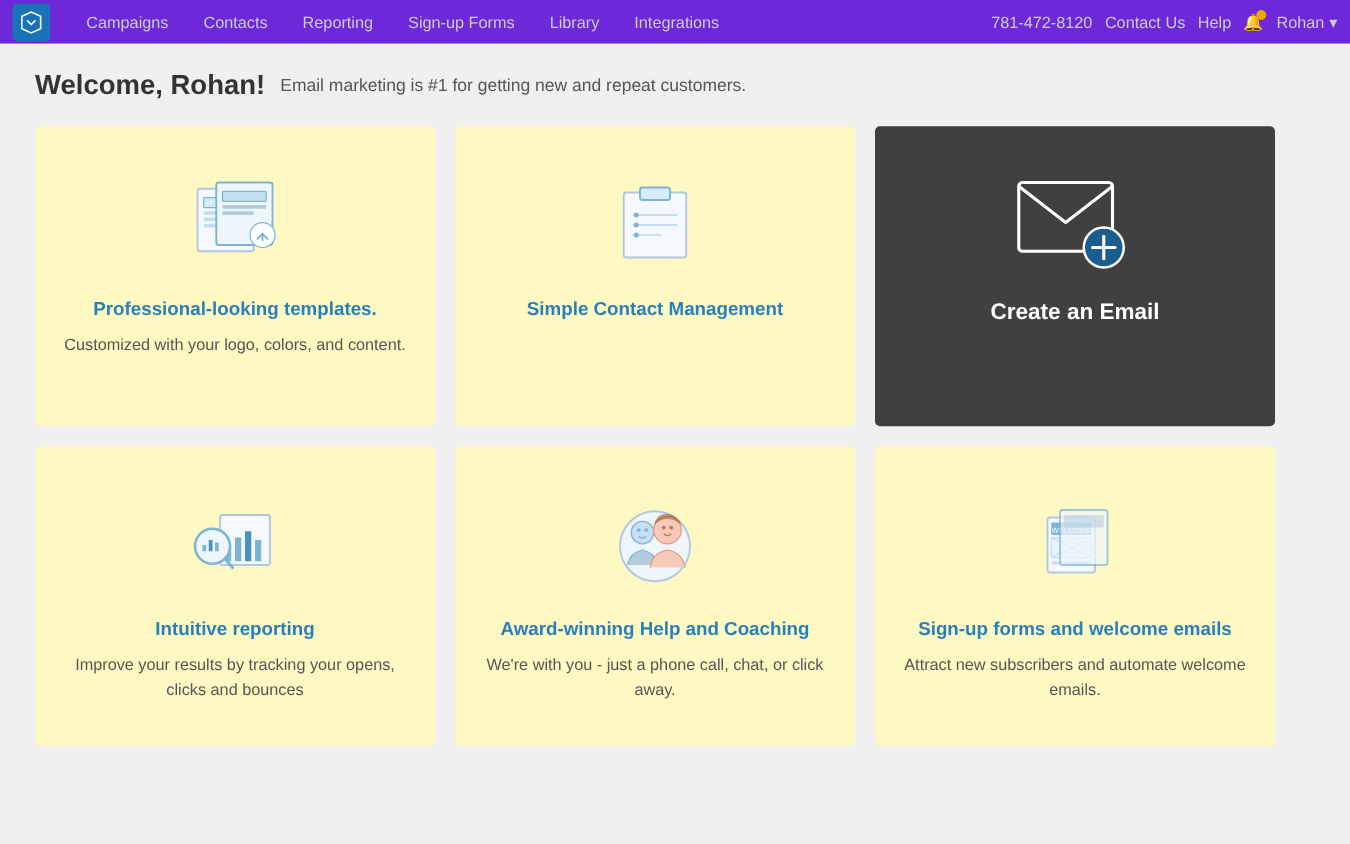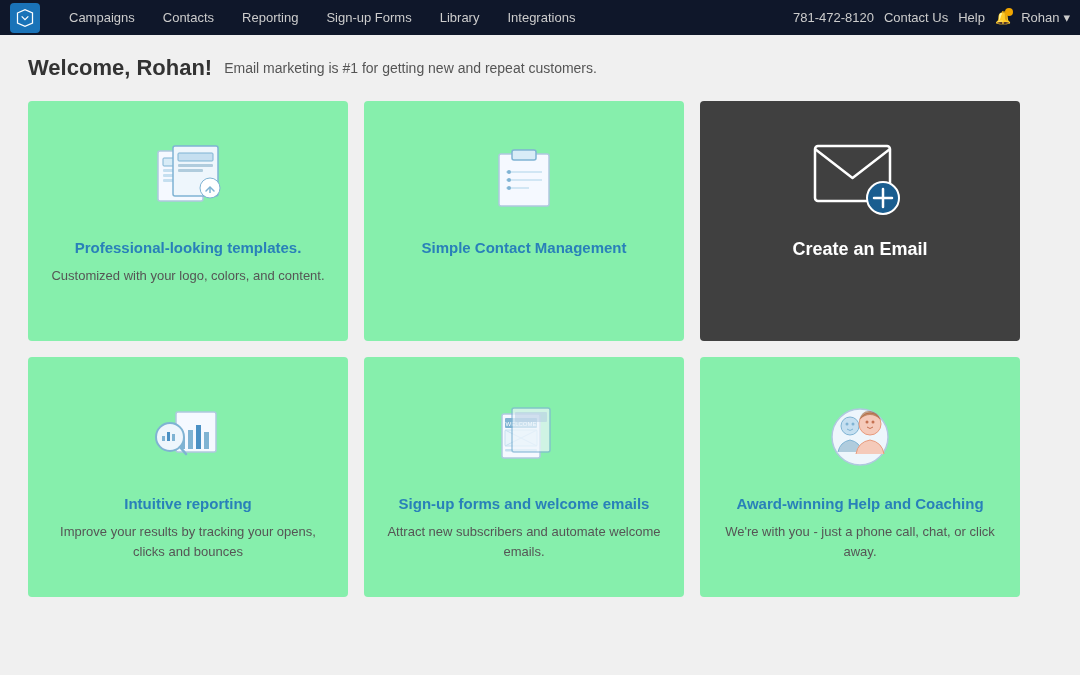--- a/index.html
+++ b/index.html
@@ -1,20 +1,20 @@
 <!DOCTYPE html>
 <html><head>
   <meta charset="utf-8">
   <style>
     * { box-sizing: border-box; margin: 0; padding: 0; }
     body { font-family: Arial, sans-serif; background: #f0f0f0; min-height: 675px; }
 
     
     nav {
-      background: #0f172a;
+      background: #6d28d9;
       display: flex;
       align-items: center;
       height: 35px;
       padding: 0 10px;
     }
     .nav-logo {
       width: 30px; height: 30px;
       background: #1a73b8;
       border-radius: 4px;
       display: flex; align-items: center; justify-content: center;
@@ -72,21 +72,21 @@
 
     
     .cards-grid {
       display: grid;
       grid-template-columns: 1fr 1fr 1fr;
       grid-template-rows: auto auto;
       gap: 16px;
     }
 
     .card {
-      background: #86efac;
+      background: #fef9c3;
       border-radius: 4px;
       padding: 30px 20px 30px 20px;
       display: flex;
       flex-direction: column;
       align-items: center;
       text-align: center;
       min-height: 240px;
       cursor: pointer;
     }
 
@@ -237,60 +237,60 @@
         </svg>
       </div>
       <div class="card-title">Intuitive reporting</div>
       <div class="card-desc">Improve your results by tracking your opens, clicks and bounces</div>
     </div>
 
     <div class="card">
       <div class="card-icon">
         <svg class="icon-svg" viewBox="0 0 80 80" fill="none" xmlns="http://www.w3.org/2000/svg">
 
+          <circle cx="40" cy="45" r="28" stroke="#b0c8e0" stroke-width="1.5" fill="#eef6fc"></circle>
+
+          <circle cx="30" cy="34" r="9" fill="#c5dff0" stroke="#7fb3d3" stroke-width="1"></circle>
+          <path d="M18 60 Q20 50 30 48 Q40 50 42 60" fill="#b0ccdd" stroke="#7fb3d3" stroke-width="1"></path>
+
+          <circle cx="27" cy="32" r="1.5" fill="#7fb3d3"></circle>
+          <circle cx="33" cy="32" r="1.5" fill="#7fb3d3"></circle>
+          <path d="M27 37 Q30 40 33 37" stroke="#7fb3d3" stroke-width="1" fill="none"></path>
+
+          <circle cx="50" cy="32" r="11" fill="#f5caba" stroke="#e89a7c" stroke-width="1"></circle>
+          <path d="M36 62 Q38 50 50 48 Q62 50 64 62" fill="#f5caba" stroke="#e89a7c" stroke-width="1"></path>
+
+          <circle cx="47" cy="30" r="1.5" fill="#c47050"></circle>
+          <circle cx="53" cy="30" r="1.5" fill="#c47050"></circle>
+          <path d="M47 35 Q50 38 53 35" stroke="#c47050" stroke-width="1" fill="none"></path>
+
+          <path d="M39 28 Q50 18 61 28 Q58 20 50 19 Q42 18 39 28" fill="#8b4513" opacity="0.5"></path>
+        </svg>
+      </div>
+      <div class="card-title">Award-winning Help and Coaching</div>
+      <div class="card-desc">We're with you - just a phone call, chat, or click away.</div>
+    </div>
+
+    <div class="card">
+      <div class="card-icon">
+        <svg class="icon-svg" viewBox="0 0 80 80" fill="none" xmlns="http://www.w3.org/2000/svg">
+
           <rect x="18" y="22" width="38" height="44" rx="2" stroke="#b0c8e0" stroke-width="1.5" fill="#f5f9ff"></rect>
 
           <rect x="21" y="26" width="32" height="10" rx="1" fill="#7fb3d3"></rect>
           <text x="37" y="34" text-anchor="middle" font-size="6" fill="#fff" font-family="Arial">WELCOME</text>
 
           <rect x="21" y="38" width="32" height="16" rx="1" stroke="#c5dff0" stroke-width="1" fill="#e8f4fb"></rect>
           <line x1="21" y1="38" x2="53" y2="54" stroke="#c5dff0" stroke-width="1"></line>
           <line x1="53" y1="38" x2="21" y2="54" stroke="#c5dff0" stroke-width="1"></line>
 
           <rect x="21" y="57" width="32" height="2.5" rx="1" fill="#c5dff0"></rect>
 
           <rect x="28" y="16" width="38" height="44" rx="2" stroke="#7fb3d3" stroke-width="1.5" fill="#eef6fc" opacity="0.7"></rect>
           <rect x="31" y="20" width="32" height="10" rx="1" fill="#b0c8e0" opacity="0.5"></rect>
         </svg>
       </div>
       <div class="card-title">Sign-up forms and welcome emails</div>
       <div class="card-desc">Attract new subscribers and automate welcome emails.</div>
     </div>
 
-    <div class="card">
-      <div class="card-icon">
-        <svg class="icon-svg" viewBox="0 0 80 80" fill="none" xmlns="http://www.w3.org/2000/svg">
-
-          <circle cx="40" cy="45" r="28" stroke="#b0c8e0" stroke-width="1.5" fill="#eef6fc"></circle>
-
-          <circle cx="30" cy="34" r="9" fill="#c5dff0" stroke="#7fb3d3" stroke-width="1"></circle>
-          <path d="M18 60 Q20 50 30 48 Q40 50 42 60" fill="#b0ccdd" stroke="#7fb3d3" stroke-width="1"></path>
-
-          <circle cx="27" cy="32" r="1.5" fill="#7fb3d3"></circle>
-          <circle cx="33" cy="32" r="1.5" fill="#7fb3d3"></circle>
-          <path d="M27 37 Q30 40 33 37" stroke="#7fb3d3" stroke-width="1" fill="none"></path>
-
-          <circle cx="50" cy="32" r="11" fill="#f5caba" stroke="#e89a7c" stroke-width="1"></circle>
-          <path d="M36 62 Q38 50 50 48 Q62 50 64 62" fill="#f5caba" stroke="#e89a7c" stroke-width="1"></path>
-
-          <circle cx="47" cy="30" r="1.5" fill="#c47050"></circle>
-          <circle cx="53" cy="30" r="1.5" fill="#c47050"></circle>
-          <path d="M47 35 Q50 38 53 35" stroke="#c47050" stroke-width="1" fill="none"></path>
-
-          <path d="M39 28 Q50 18 61 28 Q58 20 50 19 Q42 18 39 28" fill="#8b4513" opacity="0.5"></path>
-        </svg>
-      </div>
-      <div class="card-title">Award-winning Help and Coaching</div>
-      <div class="card-desc">We're with you - just a phone call, chat, or click away.</div>
-    </div>
-
   </div>
 </div>
 
 </body></html>

